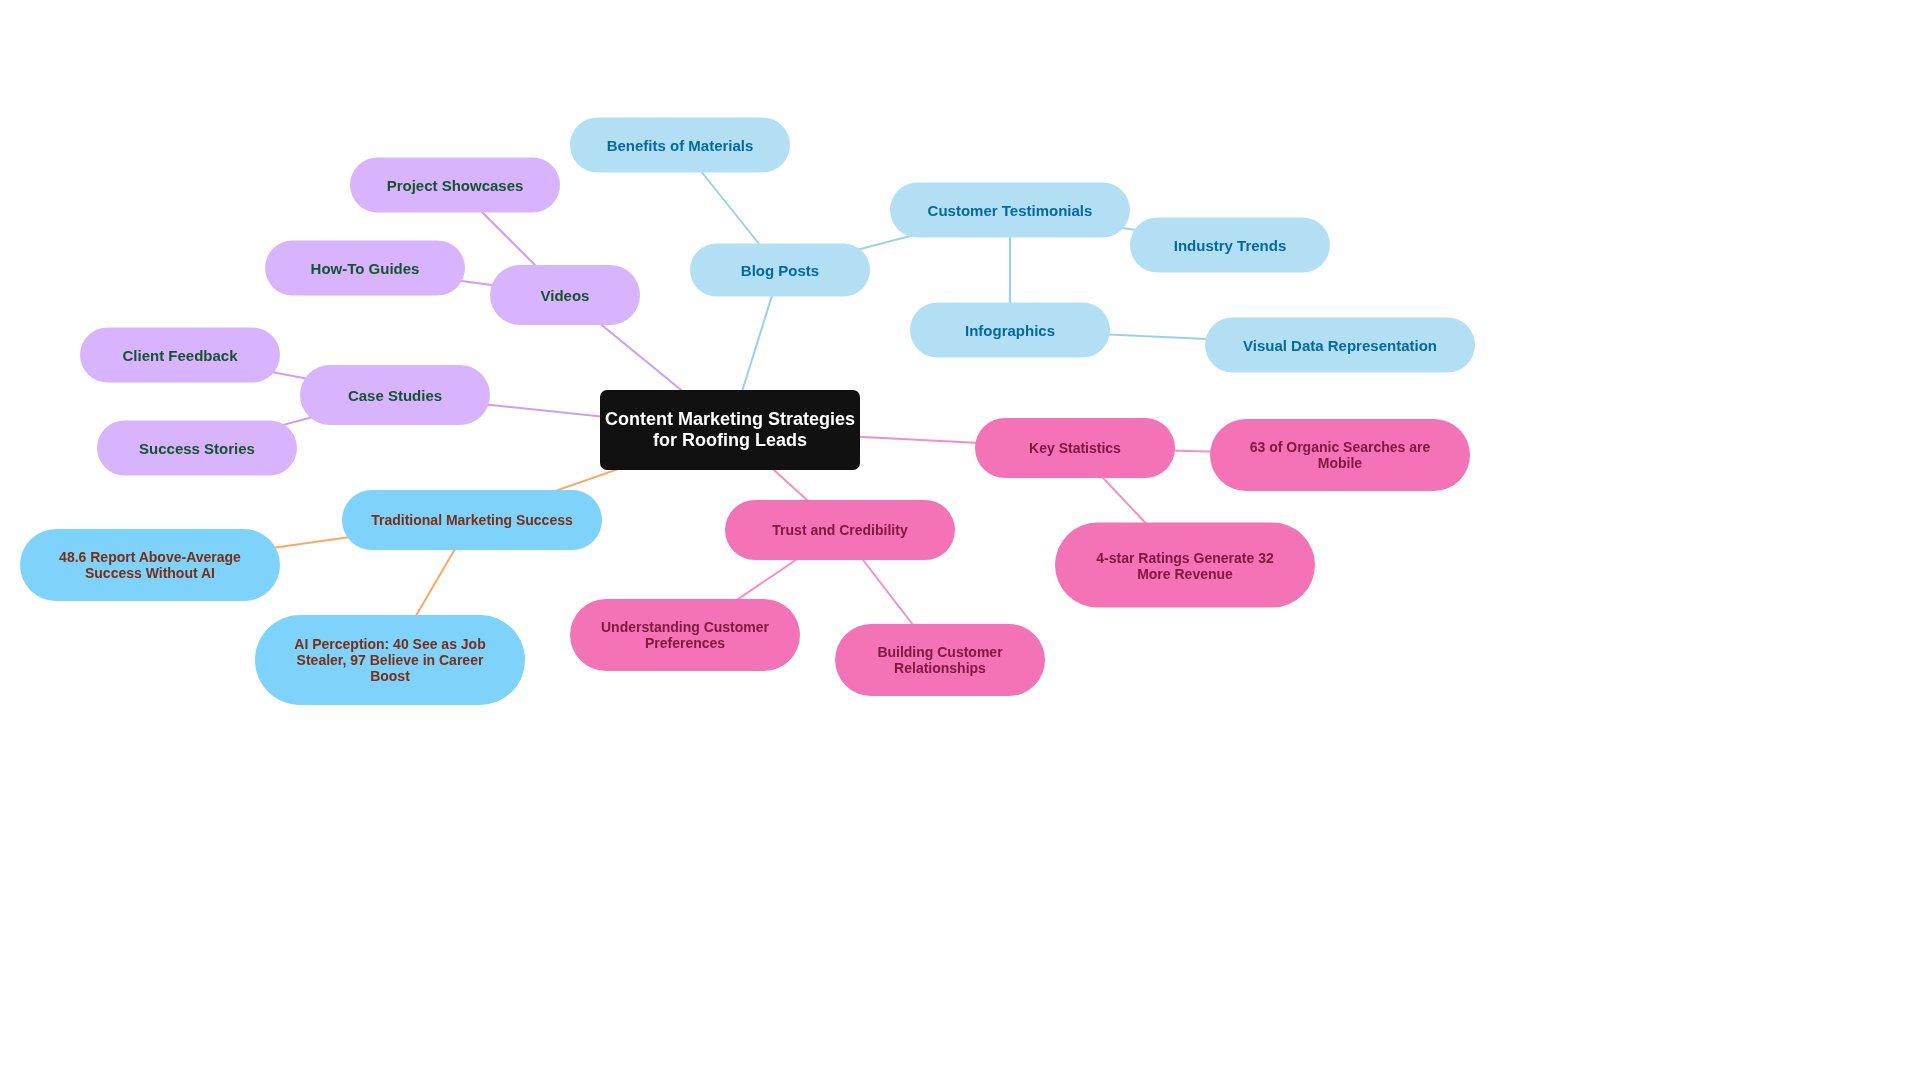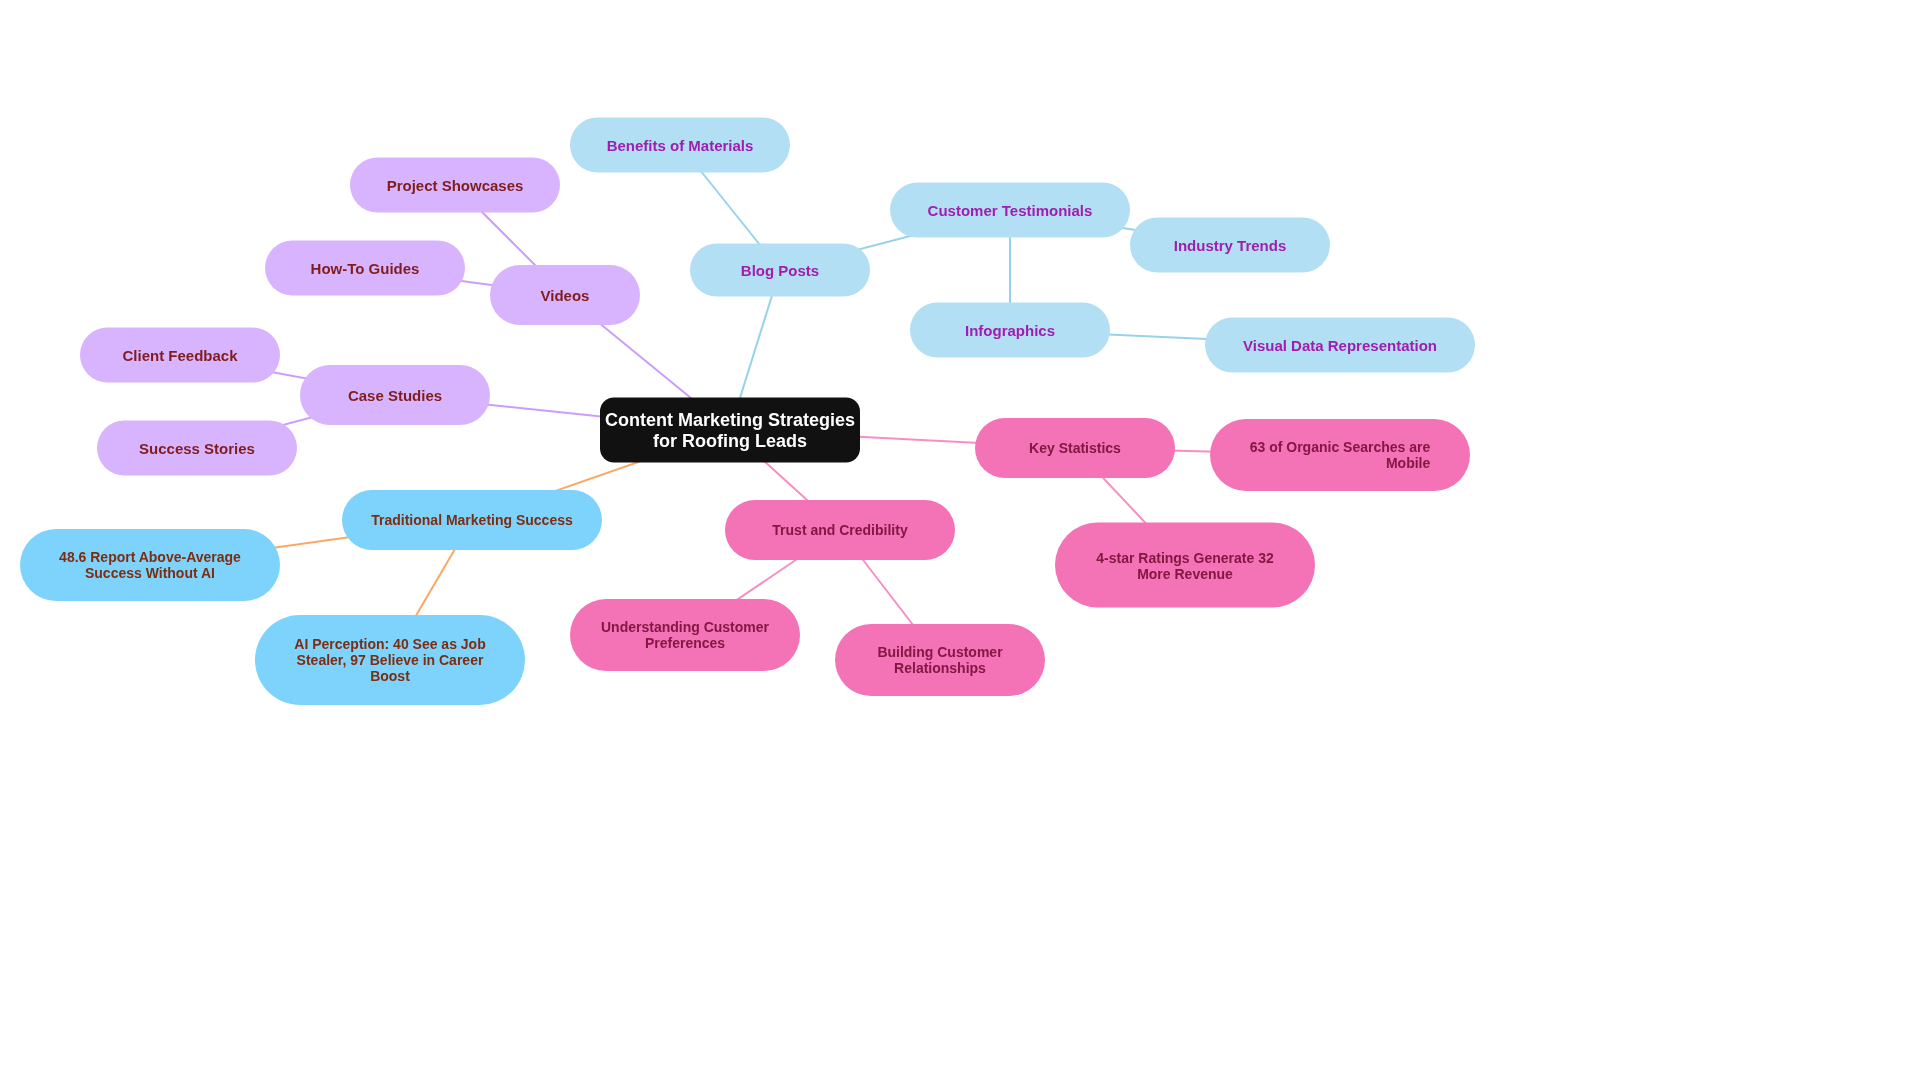--- a/index.html
+++ b/index.html
@@ -31,32 +31,32 @@
       text-align: center;
       font-weight: 600;
       cursor: default;
       transform: translate(-50%, -50%);
     }
     .node-center {
       background: #111111;
       color: #ffffff;
       font-size: 18px;
       width: 260px;
-      height: 65px;
-      border-radius: 14px;
+      height: 80px;
+      border-radius: 7px;
       font-weight: 700;
     }
     .node-blue {
       background: #b3dff5;
-      color: #a21caf;
+      color: #0369a1;
       font-size: 15px;
     }
     .node-purple {
       background: #d8b4fe;
-      color: #7f1d1d;
+      color: #14532d;
       font-size: 15px;
     }
     .node-orange {
       background: #7dd3fc;
       color: #7c2d12;
       font-size: 14px;
     }
     .node-pink {
       background: #f472b6;
       color: #831843;
@@ -110,18 +110,18 @@
 Success Without AI</div>
       <div class="node node-orange" style="left: 390px; top: 660px; width: 270px; height: 90px; white-space: pre-line; padding: 8px 14px;">AI Perception: 40 See as Job
 Stealer, 97 Believe in Career
 Boost</div>
       <div class="node node-pink" style="left: 840px; top: 530px; width: 230px; height: 60px; white-space: pre-line; padding: 8px 14px;">Trust and Credibility</div>
       <div class="node node-pink" style="left: 685px; top: 635px; width: 230px; height: 72px; white-space: pre-line; padding: 18px 14px;">Understanding Customer
 Preferences</div>
       <div class="node node-pink" style="left: 940px; top: 660px; width: 210px; height: 72px; white-space: pre-line; padding: 8px 14px;">Building Customer
 Relationships</div>
       <div class="node node-pink" style="left: 1075px; top: 448px; width: 200px; height: 60px; white-space: pre-line; padding: 24px 14px;">Key Statistics</div>
-      <div class="node node-pink" style="left: 1340px; top: 455px; width: 260px; height: 72px; white-space: pre-line; padding: 8px 14px; text-align: right;">63 of Organic Searches are
+      <div class="node node-pink" style="left: 1340px; top: 455px; width: 260px; height: 72px; white-space: pre-line; padding: 8px 14px;">63 of Organic Searches are
 Mobile</div>
       <div class="node node-pink" style="left: 1185px; top: 565px; width: 260px; height: 85px; white-space: pre-line; padding: 8px 14px;">4-star Ratings Generate 32
 More Revenue</div>
     </div>
 </div>
 
 </body></html>

